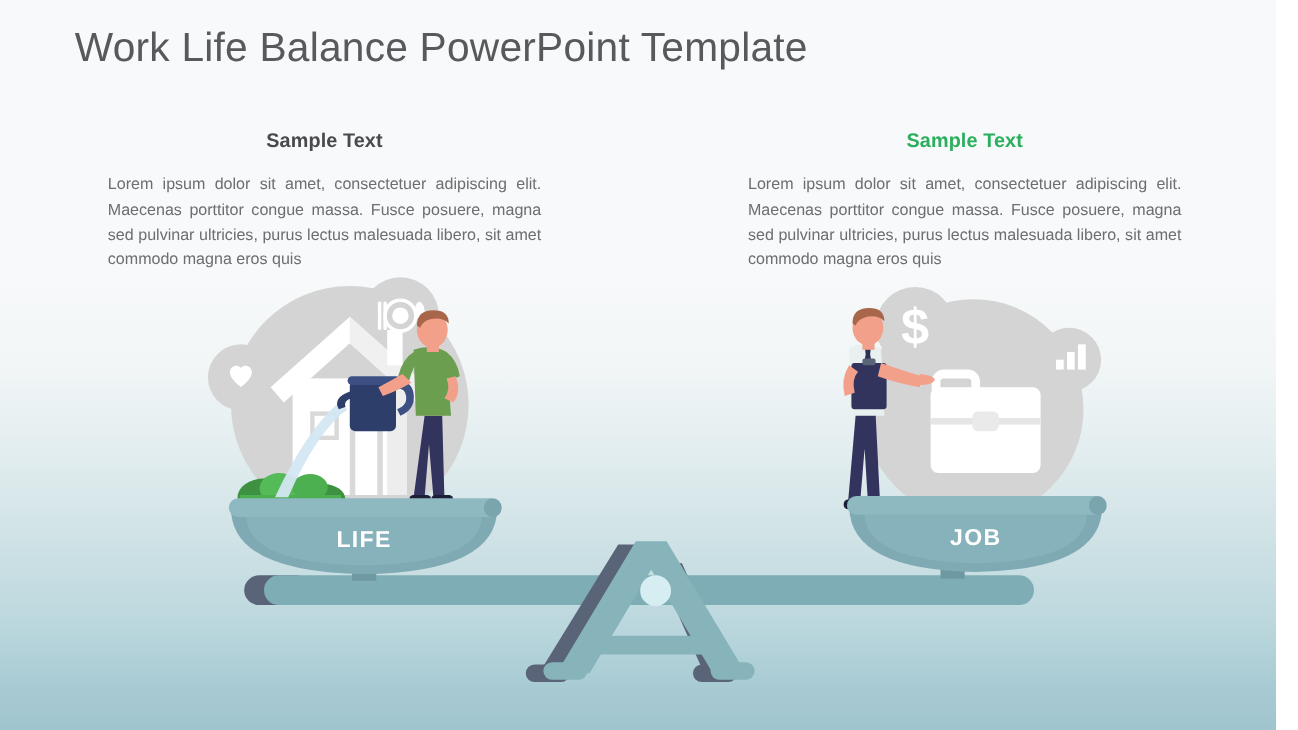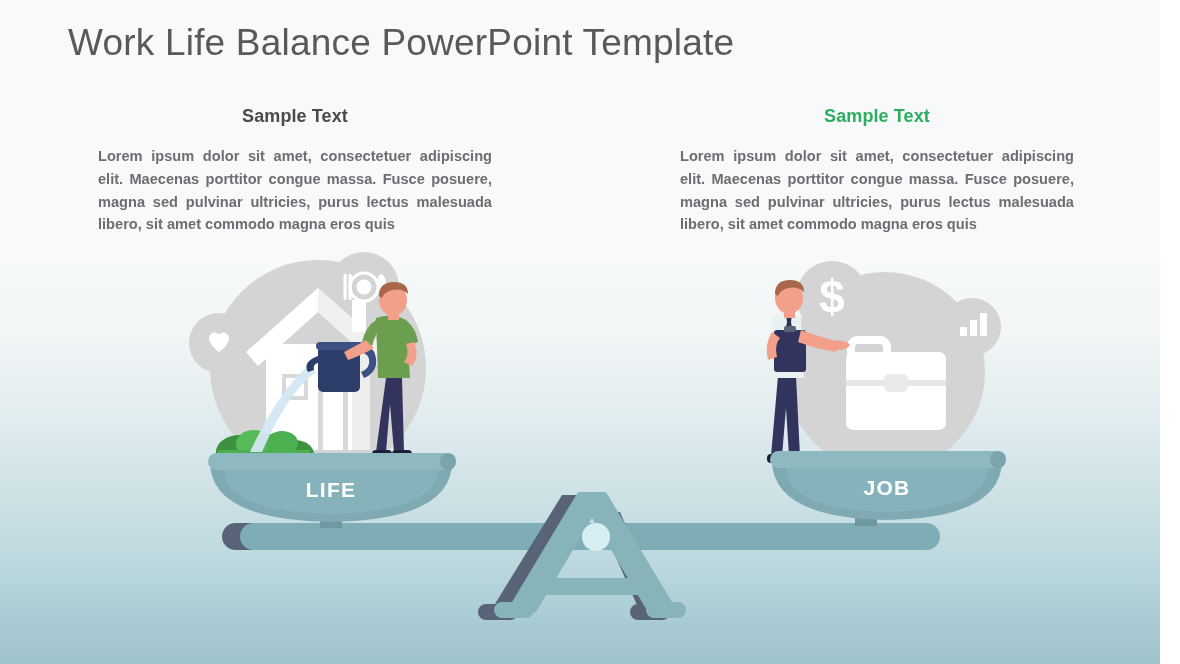--- a/index.html
+++ b/index.html
@@ -44,33 +44,32 @@
     width: 394px;
     top: 106px;
   }
   .col-left  { left: 98px; }
   .col-right { left: 680px; }
 
   .col-heading {
     text-align: center;
     font-size: 18px;
     font-weight: bold;
-    margin: 0 0 18px 0;
+    margin: 12px 0 18px 0;
     letter-spacing: 0.1px;
   }
   .heading-dark  { color: #4a4a4c; }
   .heading-green { color: #2bae5e; }
 
   .col-body {
     text-align: justify;
     font-size: 14.6px;
     line-height: 1.56;
     color: #6d6e71;
     margin: 0;
-    font-weight: bold;
   }
 
   
   .scale-svg {
     position: absolute;
     left: 0;
     top: 0;
     width: 1180px;
     height: 664px;
   }

